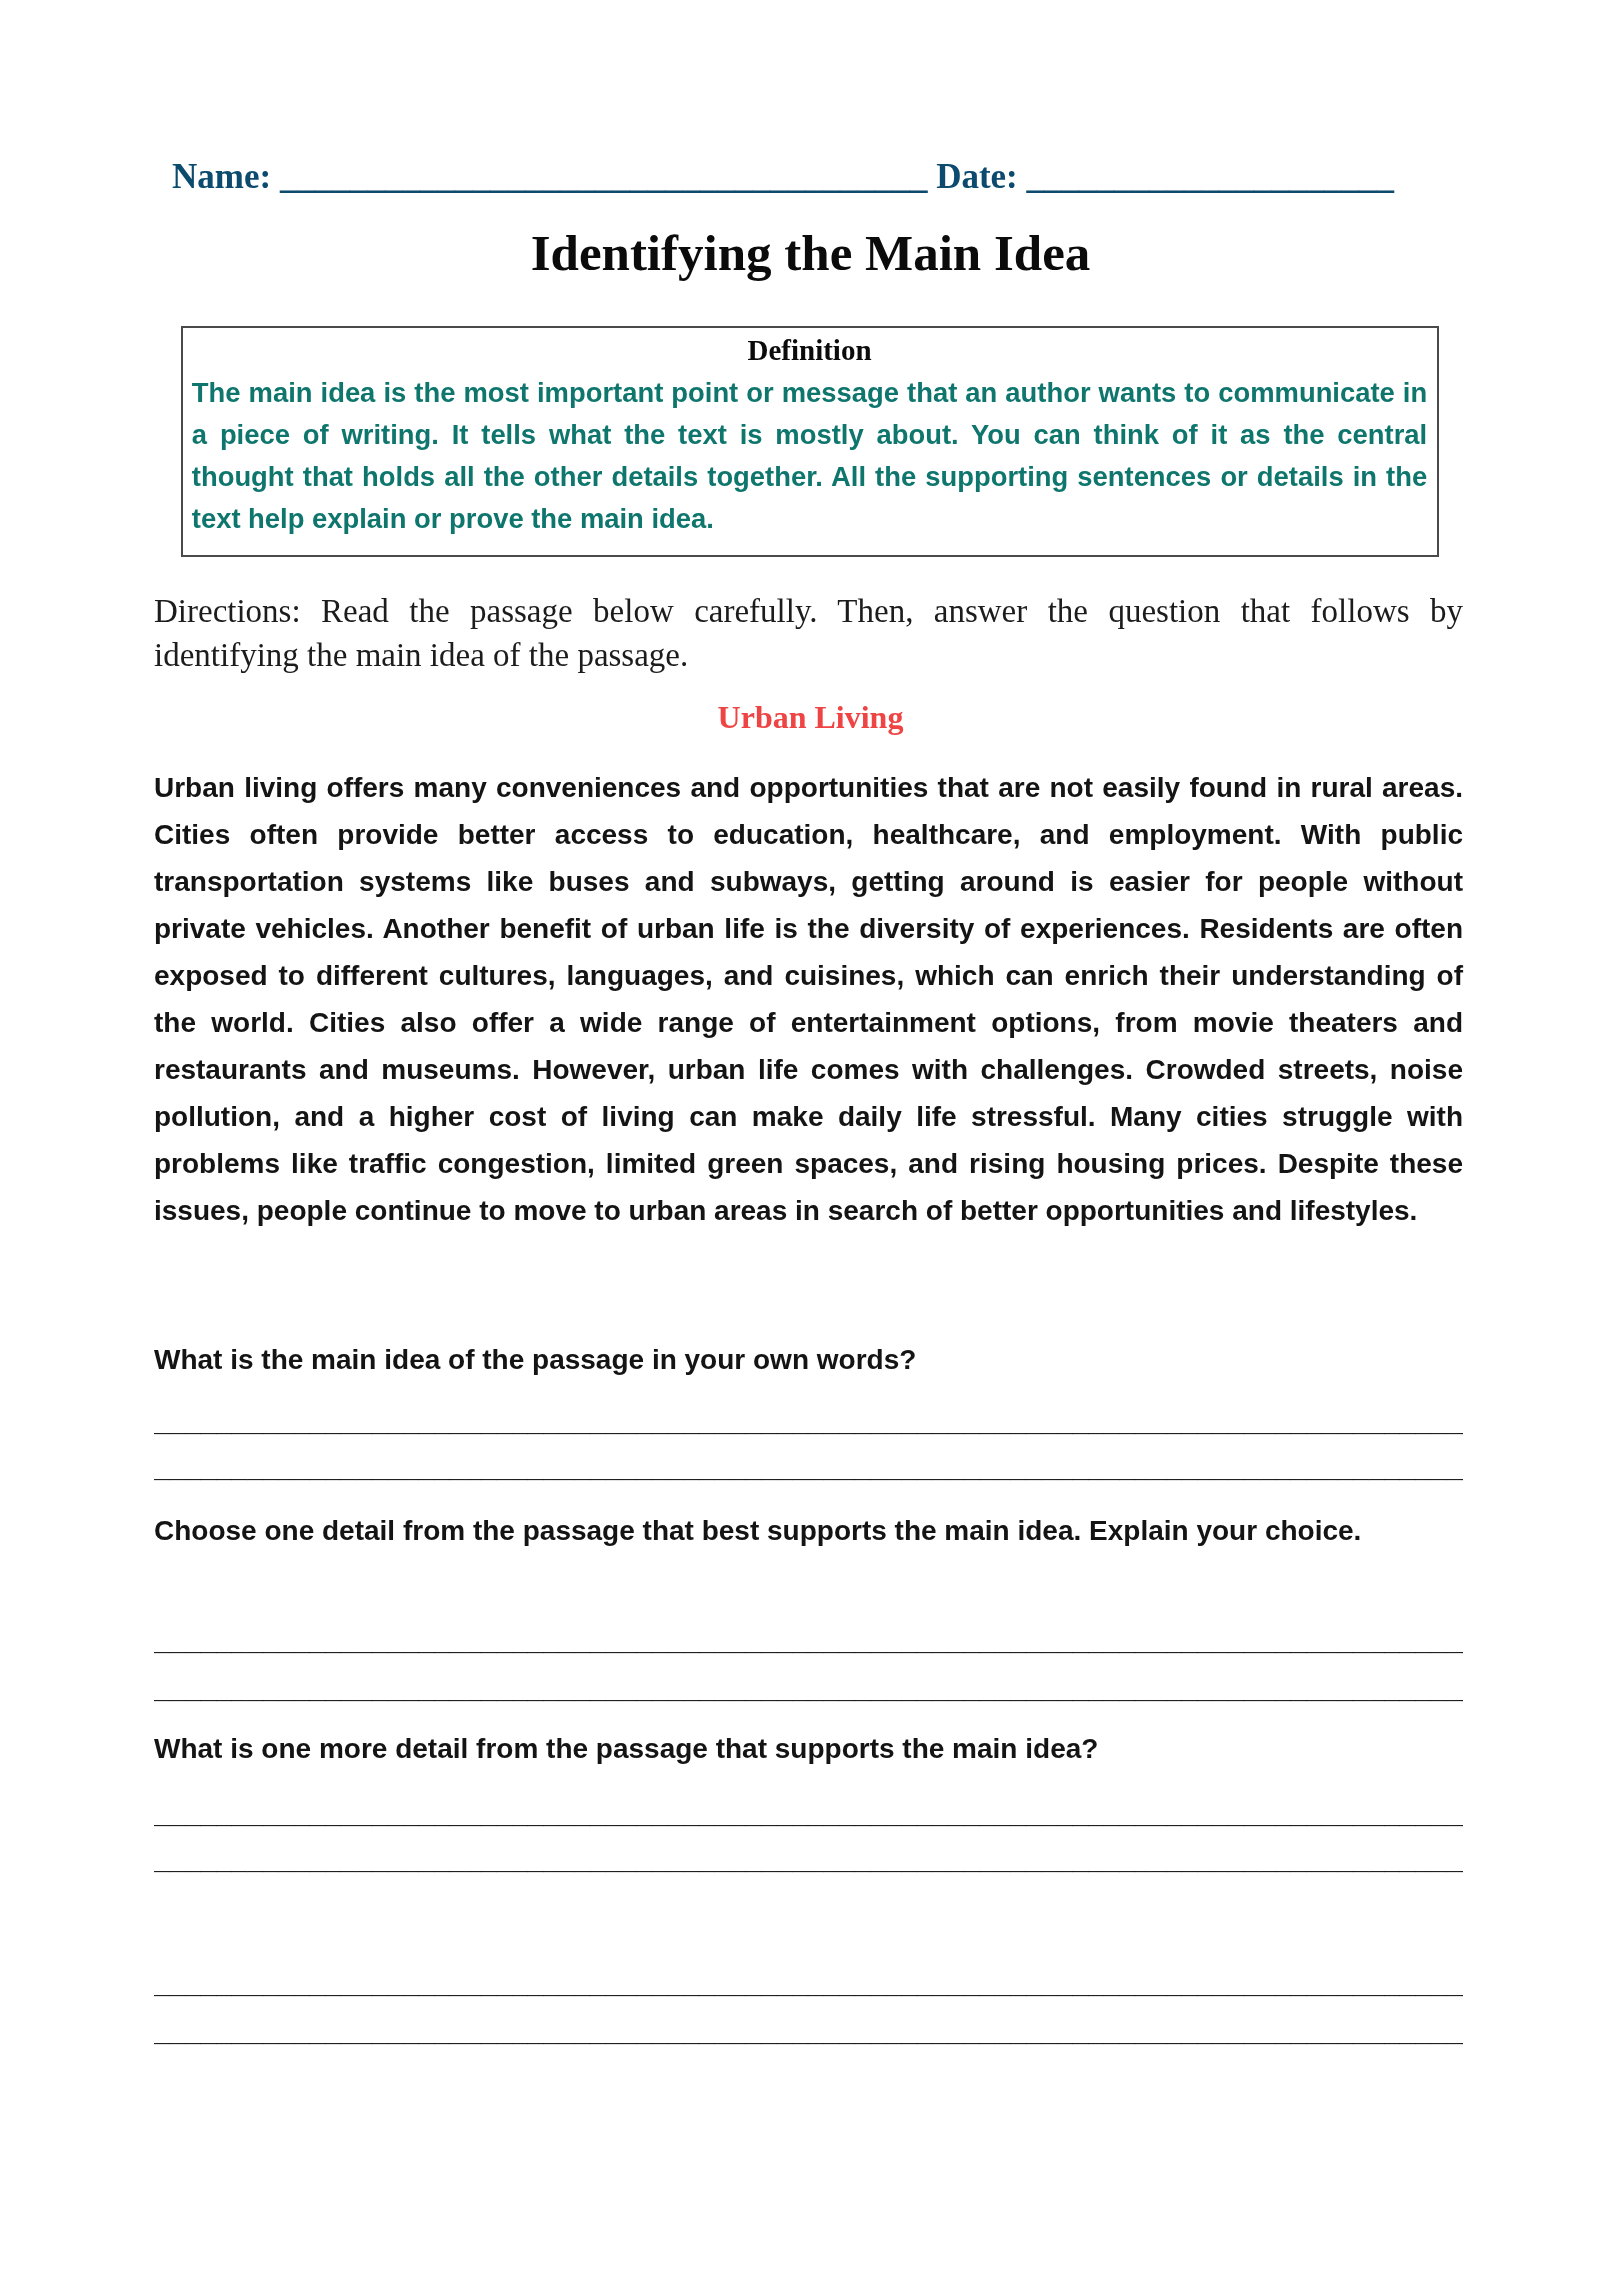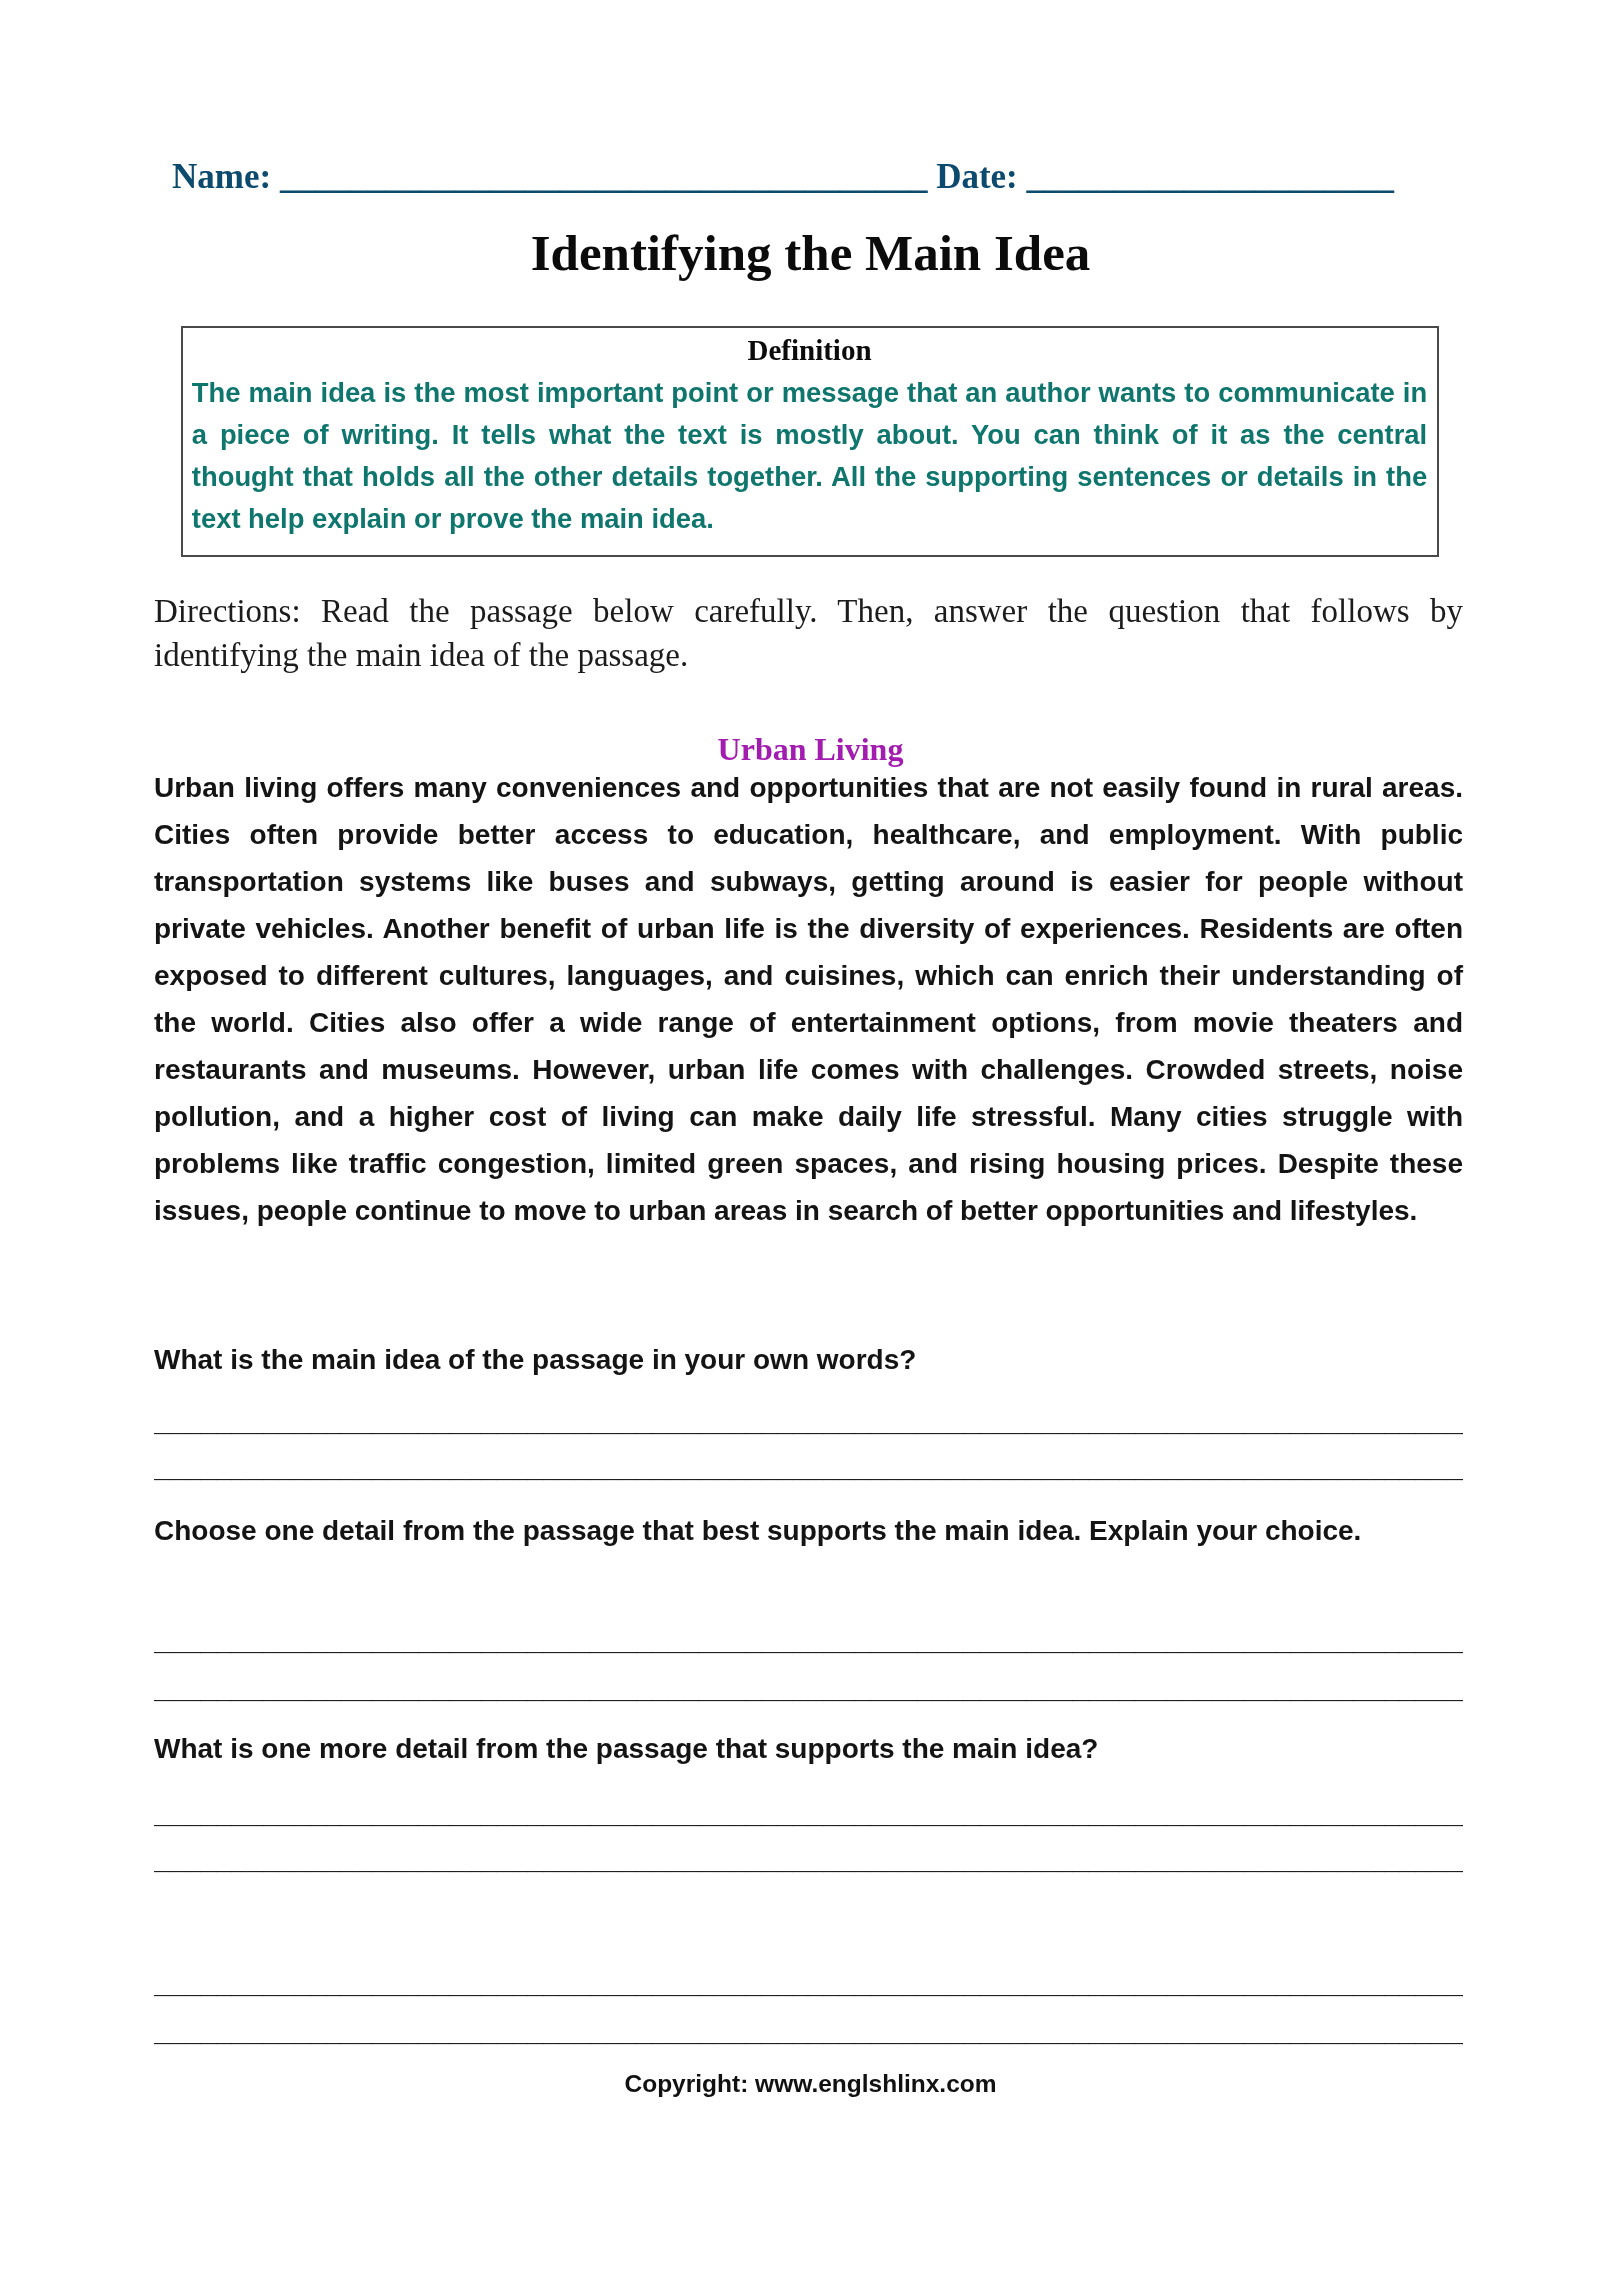--- a/index.html
+++ b/index.html
@@ -62,22 +62,21 @@
     text-align:justify;
     color:#1c1c1c;
   }
 
   
   .passage-heading{
     top:696px; left:0; width:100%;
     text-align:center;
     font-family:"Liberation Serif","DejaVu Serif",serif;
     font-weight:bold; font-size:32px; line-height:43px;
-    color:#a21caf;
-    margin-top:32px;
+    color:#ef4444;
   }
 
   
   .passage-body{
     top:764px; left:154px; width:1309px;
     font-family:"Liberation Sans","DejaVu Sans",sans-serif;
     font-weight:bold; font-size:28px; line-height:47px;
     text-align:justify;
     color:#141414;
   }
@@ -150,16 +149,15 @@
 
   <div class="abs question q3">What is one more detail from the passage that supports the main idea?</div>
 
   <div class="abs ans-line lc1">__________________________________________________________________________________________</div>
   <div class="abs ans-line lc2">__________________________________________________________________________________________</div>
 
 
   <div class="abs ans-line ld1">__________________________________________________________________________________________</div>
   <div class="abs ans-line ld2">__________________________________________________________________________________________</div>
 
-  <div class="abs copyright">Copyright: www.englshlinx.com</div>
 
 </div>
 
 
 </body></html>

